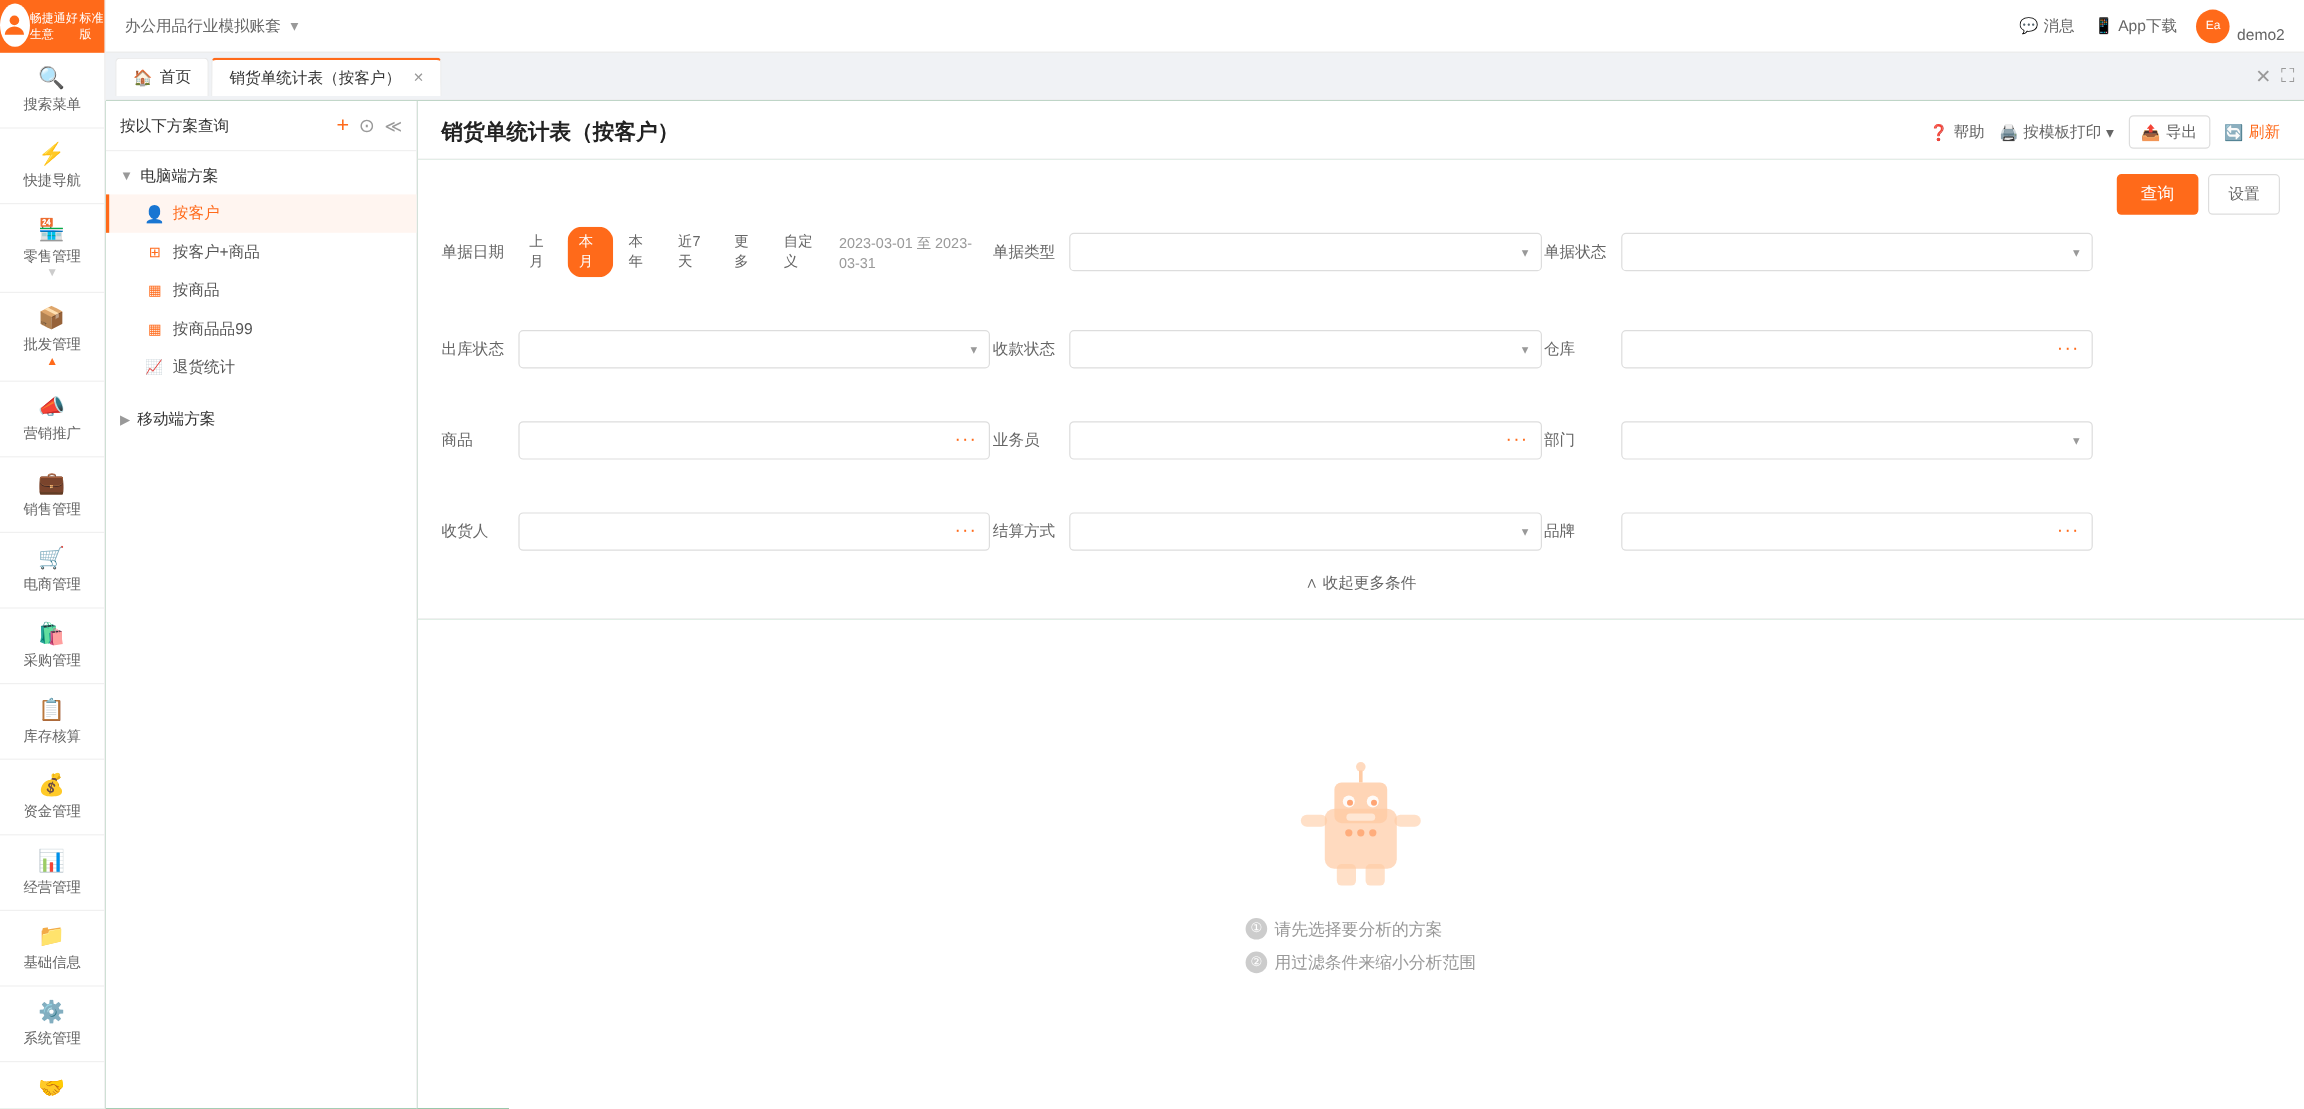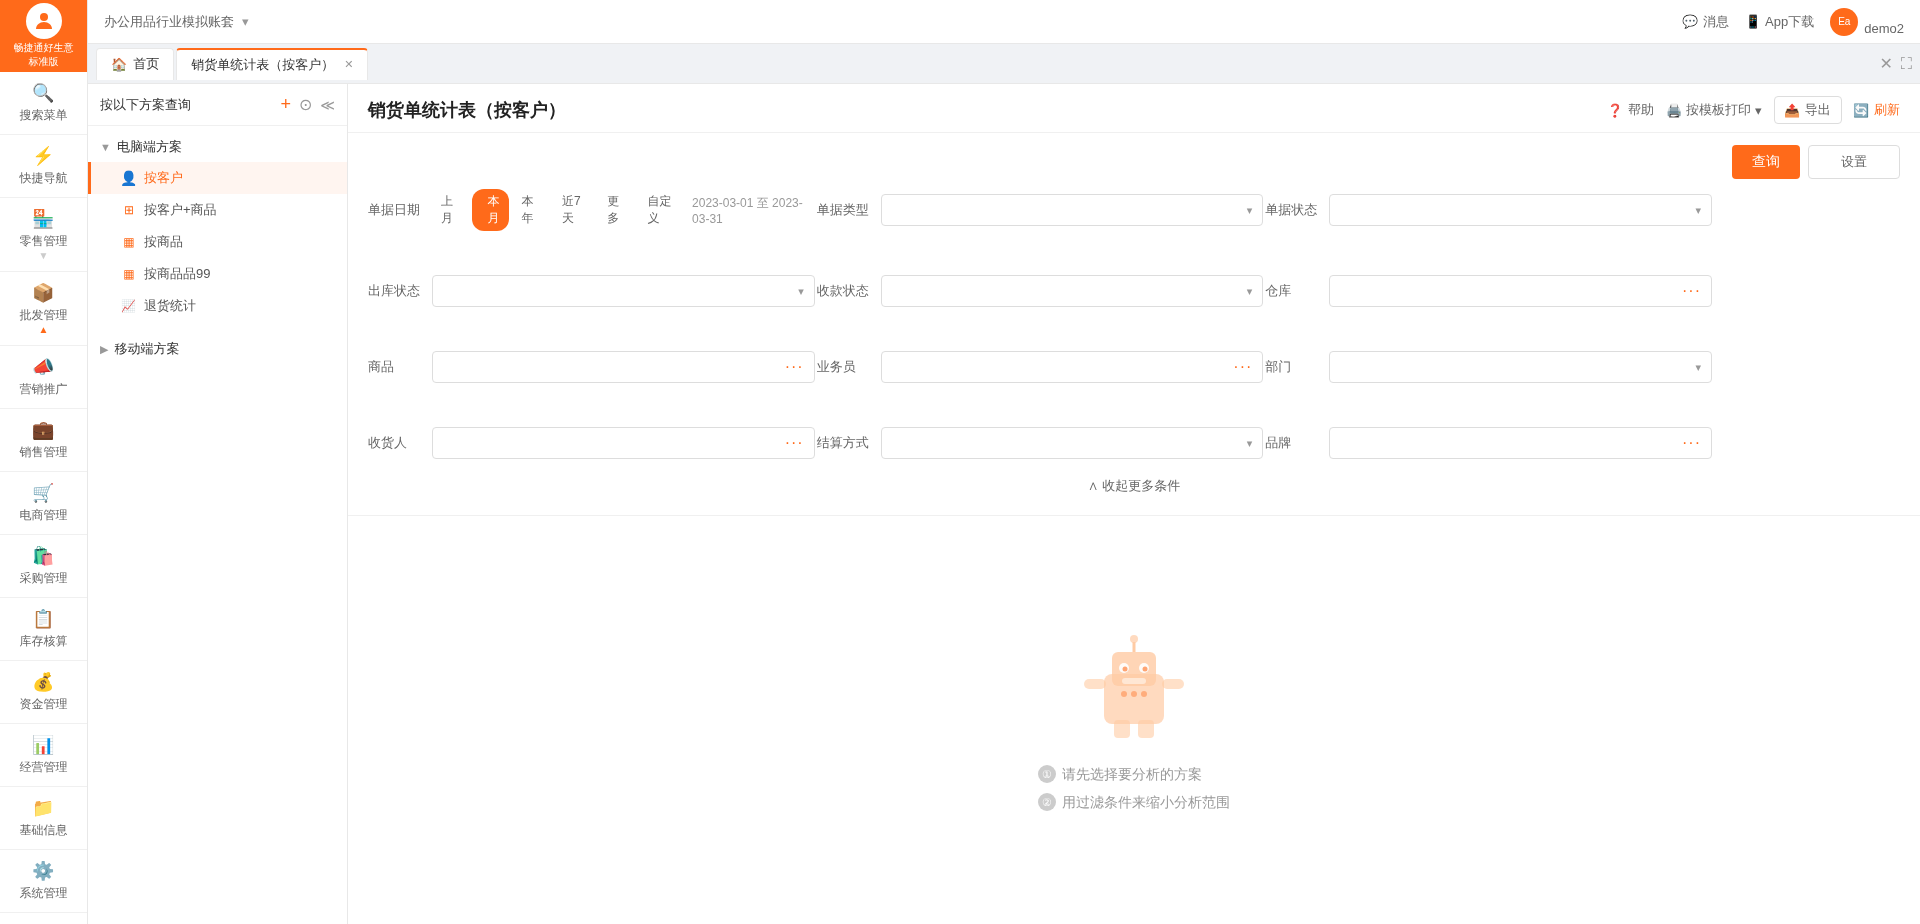--- a/index.html
+++ b/index.html
@@ -1,20 +1,20 @@
 <!DOCTYPE html>
 <html><head>
   <meta charset="utf-8">
   <style>
     * { box-sizing: border-box; margin: 0; padding: 0; }
     body { font-family: "Microsoft YaHei", "PingFang SC", sans-serif; font-size: 13px; background: #f5f5f5; color: #333; display: flex; height: 924px; overflow: hidden; }
 
     
     .sidebar { width: 88px; background: #fff; display: flex; flex-direction: column; border-right: 1px solid #e8e8e8; height: 100%; }
-    .sidebar-logo { height: 72px; background: #ff6a1a; display: flex; flex-direction: column; align-items: center; justify-content: center; color: #fff; font-size: 11px; }
+    .sidebar-logo { height: 44px; background: #ff6a1a; display: flex; flex-direction: row; align-items: center; justify-content: center; color: #fff; font-size: 11px; }
     .sidebar-logo .logo-icon { width: 36px; height: 36px; background: #fff; border-radius: 50%; display: flex; align-items: center; justify-content: center; margin-bottom: 2px; }
     .sidebar-logo .logo-icon svg { width: 24px; height: 24px; }
     .sidebar-menu { flex: 1; overflow-y: auto; }
     .sidebar-item { display: flex; flex-direction: column; align-items: center; justify-content: center; padding: 10px 4px; cursor: pointer; color: #666; font-size: 12px; border-bottom: 1px solid #f0f0f0; }
     .sidebar-item .menu-icon { font-size: 18px; margin-bottom: 3px; }
 
     
     .main { flex: 1; display: flex; flex-direction: column; overflow: hidden; }
 
     
@@ -59,31 +59,31 @@
     .page-actions .export-btn { display: flex; align-items: center; gap: 4px; cursor: pointer; border: 1px solid #ddd; border-radius: 4px; padding: 4px 10px; }
     .page-actions .refresh-btn { display: flex; align-items: center; gap: 4px; cursor: pointer; color: #ff6a1a; }
 
     
     .filter-area { background: #fff; padding: 12px 20px; border-bottom: 1px solid #f0f0f0; }
     .filter-item { display: flex; align-items: center; gap: 8px; flex: 1; }
     .filter-label { font-size: 13px; color: #666; white-space: nowrap; min-width: 56px; }
     .filter-control { flex: 1; display: flex; align-items: center; gap: 4px; }
     .date-tabs { display: flex; align-items: center; gap: 4px; }
     .date-tab { padding: 3px 8px; border-radius: 3px; font-size: 12px; cursor: pointer; color: #666; border: 1px solid transparent; }
-    .date-tab.active { background: #ff6a1a; color: #fff; border-radius: 12px; text-align: right; }
+    .date-tab.active { background: #ff6a1a; color: #fff; border-radius: 12px; }
     .date-range { font-size: 12px; color: #999; margin-left: 4px; }
     .filter-select { border: 1px solid #ddd; border-radius: 4px; padding: 5px 10px; font-size: 13px; color: #333; width: 100%; display: flex; align-items: center; justify-content: space-between; cursor: pointer; background: #fff; min-height: 32px; }
     .filter-select .select-arrow { color: #999; font-size: 11px; }
     .filter-select .select-dots { color: #ff6a1a; font-size: 16px; letter-spacing: 1px; }
     .more-conditions { text-align: center; padding: 8px; cursor: pointer; color: #666; font-size: 13px; display: flex; align-items: center; justify-content: center; gap: 4px; }
 
     
     .action-buttons { display: flex; gap: 8px; flex-direction: row; margin-left: 12px; }
     .btn-query { background: #ff6a1a; color: #fff; border: none; border-radius: 4px; padding: 8px 20px; font-size: 14px; cursor: pointer; white-space: nowrap; }
-    .btn-settings { background: #fff; color: #666; border: 1px solid #ddd; border-radius: 4px; padding: 6px 32px; font-size: 13px; cursor: pointer; white-space: nowrap; }
+    .btn-settings { background: #fff; color: #666; border: 1px solid #ddd; border-radius: 4px; padding: 6px 16px; font-size: 13px; cursor: pointer; white-space: nowrap; }
 
     
     .empty-state { flex: 1; display: flex; flex-direction: column; align-items: center; justify-content: center; background: #fff; }
     .empty-icon { width: 120px; height: 120px; margin-bottom: 16px; position: relative; }
     .empty-text { color: #999; font-size: 14px; line-height: 2; }
     .empty-text .step { display: flex; align-items: center; gap: 6px; }
     .step-num { width: 18px; height: 18px; border-radius: 50%; background: #ccc; color: #fff; font-size: 11px; display: flex; align-items: center; justify-content: center; }
 
     .filter-row-wrapper { display: flex; align-items: flex-start; gap: 8px; }
     .filter-grid { flex: 1; }

